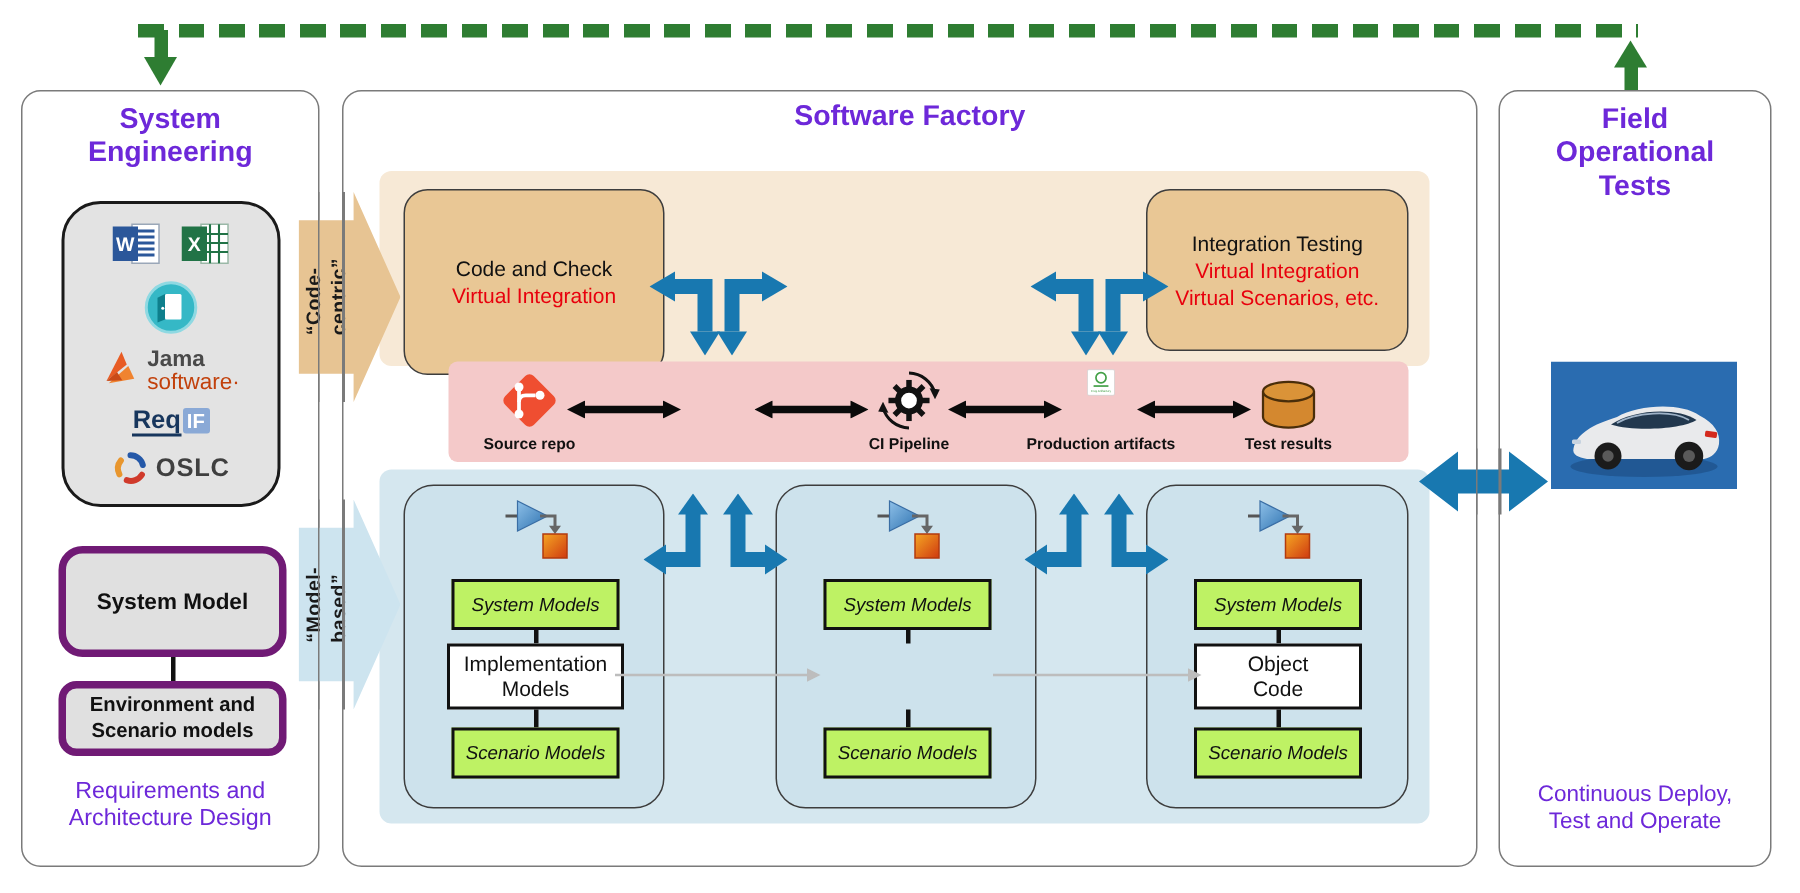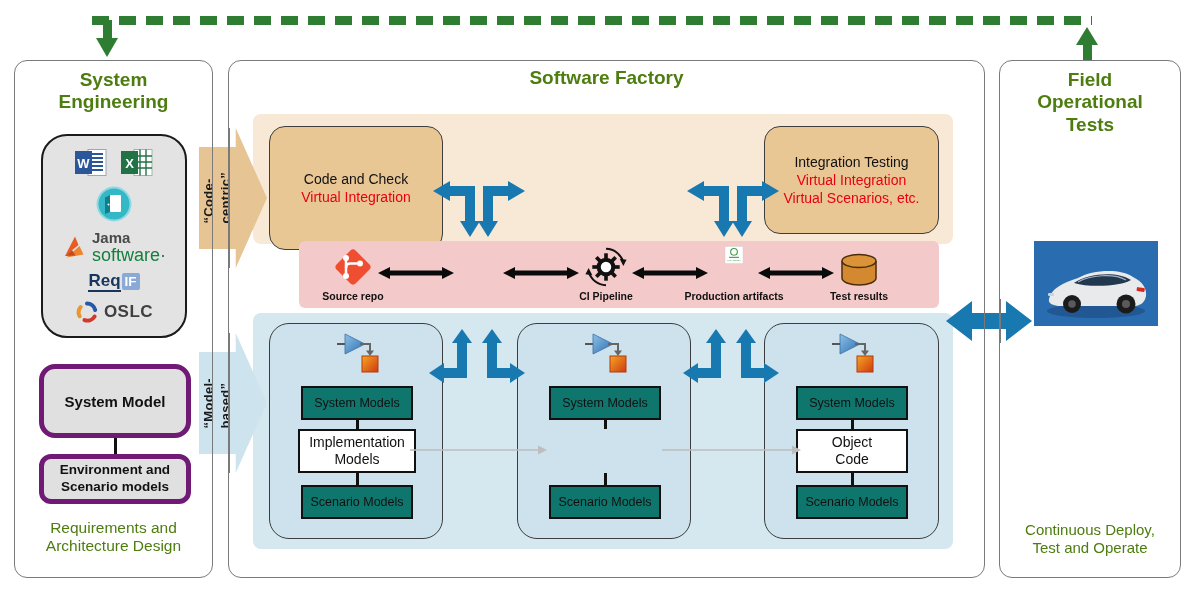--- a/index.html
+++ b/index.html
@@ -1,37 +1,37 @@
 <!DOCTYPE html>
 <html><head>
 <meta charset="utf-8">
 <style>
   html,body{margin:0;padding:0;background:#fff;}
   #stage{position:relative;width:1200px;height:595px;background:#fff;overflow:hidden;
          font-family:"Liberation Sans",sans-serif;color:#111;}
   .abs{position:absolute;}
   .panel{position:absolute;background:#fff;border:1.6px solid #7a7a7a;border-radius:13px;box-sizing:border-box;}
   .ptitle{position:absolute;left:0;width:100%;text-align:center;font-weight:bold;font-size:19px;
-          line-height:1.18;white-space:pre-line;color:#4d7c0f;}
+          line-height:1.18;white-space:pre-line;color:#6d28d9;}
   .pre{white-space:pre-line;}
   
   .gdash{position:absolute;height:9px;background:repeating-linear-gradient(90deg,#2e7d32 0 17px,transparent 17px 27px);}
   .gstem{position:absolute;width:9px;background:#2e7d32;}
   .gtri-down{position:absolute;width:0;height:0;border-left:11.5px solid transparent;border-right:11.5px solid transparent;border-top:19px solid #2e7d32;}
   .gtri-up{position:absolute;width:0;height:0;border-left:11.5px solid transparent;border-right:11.5px solid transparent;border-bottom:18px solid #2e7d32;}
   
   .toolsbox{position:absolute;background:#e3e3e3;border:2px solid #1a1a1a;border-radius:26px;
             display:flex;flex-direction:column;align-items:center;justify-content:space-around;padding:8px 0;box-sizing:border-box;}
   .graybox{position:absolute;background:#e0e0e0;border:5px solid #701a75;display:flex;align-items:center;justify-content:center;
            text-align:center;font-weight:bold;box-sizing:border-box;}
   .connector{position:absolute;width:2.5px;background:#111;}
-  .jamarow{display:flex;align-items:center;gap:4px;}
+  .jamarow{display:flex;align-items:flex-start;gap:4px;}
   .jamatxt{line-height:1.02;text-align:left;}
   .jamatxt .j1{font-size:15px;font-weight:bold;color:#4a4a4a;}
-  .jamatxt .j2{font-size:18px;color:#15803d;}
+  .jamatxt .j2{font-size:15px;color:#c2410c;}
   .reqifrow{display:flex;align-items:center;}
   .req{font-weight:800;font-size:17px;color:#17365d;border-bottom:2.5px solid #17365d;line-height:1.05;}
   .reqif-if{background:#8aa9d6;color:#fff;font-weight:bold;font-size:13.5px;padding:1px 3px;border-radius:2px;margin-left:1px;}
   .oslcrow{display:flex;align-items:center;gap:5px;}
   .oslctxt{font-weight:bold;font-size:17px;color:#3f3f3f;letter-spacing:0.5px;}
   
   .blockarrow{position:absolute;width:68px;height:140px;z-index:6;
     clip-path:polygon(0 13.5%,54% 13.5%,54% 0,100% 50%,54% 100%,54% 86.5%,0 86.5%);}
   .blockarrow .vtxt{position:absolute;left:0;top:0;width:37px;height:100%;display:flex;align-items:center;justify-content:center;}
   .blockarrow .vtxt span{writing-mode:vertical-rl;transform:rotate(180deg);white-space:pre-line;
@@ -39,21 +39,21 @@
   .bline{position:absolute;width:1.6px;background:#7a7a7a;z-index:7;}
   
   .band{position:absolute;border-radius:8px;}
   .tanbox{position:absolute;background:#e9c795;border:1.5px solid #3d3d3d;border-radius:16px;
           display:flex;flex-direction:column;align-items:center;justify-content:center;text-align:center;
           font-size:14px;line-height:1.3;box-sizing:border-box;}
   .tanbox .redtxt{color:#e8000d;}
   .container{position:absolute;background:#cde2ec;border:1.5px solid #3d3d3d;border-radius:20px;box-sizing:border-box;}
   .mbox{position:absolute;border:2px solid #111;display:flex;align-items:center;justify-content:center;
         text-align:center;box-sizing:border-box;}
-  .mbox.blue{background:#0f766e;font-size:12.5px;}
+  .mbox.blue{background:#bef264;font-size:12.5px;font-style:italic;}
   .mbox.white{background:#fff;font-size:14px;line-height:1.25;}
   .pitem{position:absolute;display:flex;flex-direction:column;align-items:center;justify-content:flex-end;height:56px;top:5px;}
   .plabel{font-weight:bold;font-size:10.5px;margin-top:2px;white-space:nowrap;color:#111;}
   .parrow{position:absolute;top:26px;}
   svg text{font-family:"Liberation Sans",sans-serif;}
 </style>
 </head>
 <body>
 
 <div id="stage">

